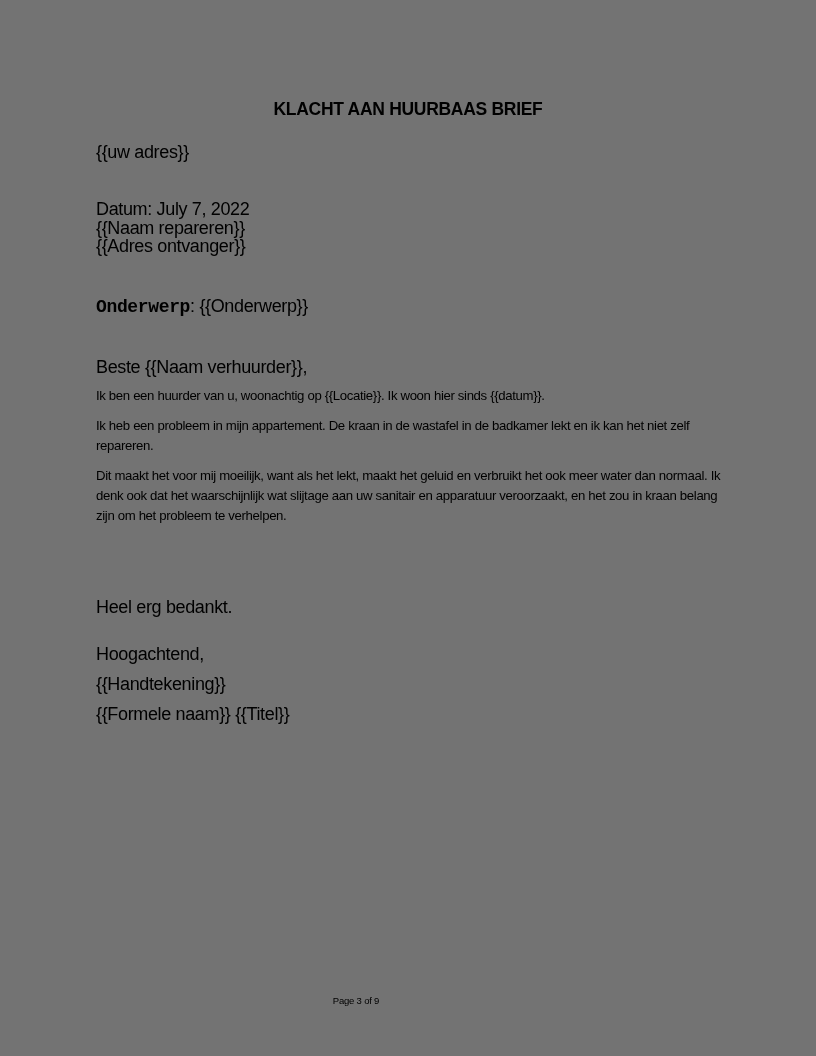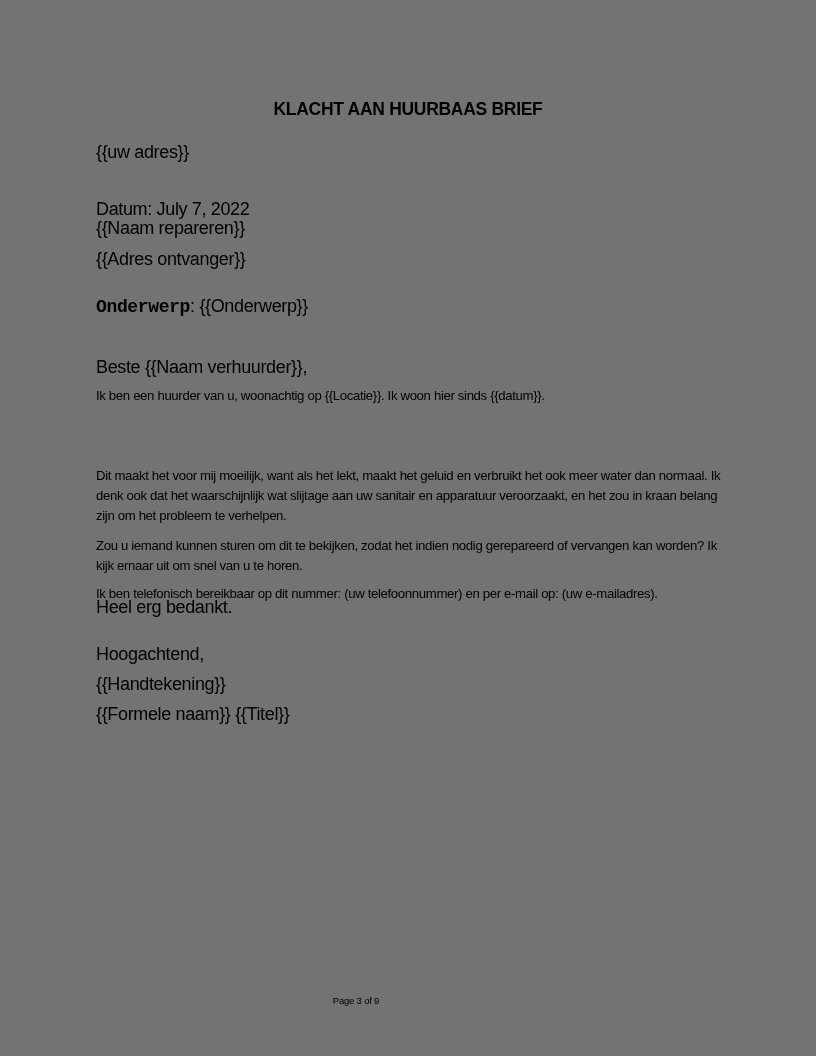--- a/index.html
+++ b/index.html
@@ -68,36 +68,35 @@
 
 <div class="page">
 
   <div class="title">KLACHT AAN HUURBAAS BRIEF</div>
 
   <div class="line" style="top:143px;">{{uw adres}}</div>
 
   <div class="line" style="top:181px;margin-top:19px;">Datum: July 7, 2022</div>
 
   <div class="line" style="top:219px;">{{Naam repareren}}</div>
-  <div class="line" style="top:250px;">{{Adres ontvanger}}</div>
+  <div class="line" style="top:237px;">{{Adres ontvanger}}</div>
 
   <div class="line" style="top:297px;">
     <span class="bold">Onderwerp</span><span>: {{Onderwerp}}</span>
   </div>
 
   <div class="line" style="top:358px;">Beste {{Naam verhuurder}},</div>
 
   <div class="para" style="top:386px;">Ik ben een huurder van u, woonachtig op {{Locatie}}. Ik woon hier sinds {{datum}}.</div>
 
+  <div class="para" style="top:416px;">Ik heb een probleem in mijn appartement. De kraan in de wastafel in de badkamer lekt en ik kan het niet zelf repareren.</div>
 
   <div class="para" style="top:466px;">Dit maakt het voor mij moeilijk, want als het lekt, maakt het geluid en verbruikt het ook meer water dan normaal. Ik denk ook dat het waarschijnlijk wat slijtage aan uw sanitair en apparatuur veroorzaakt, en het zou in kraan belang zijn om het probleem te verhelpen.</div>
 
-  <div class="para" style="top:536px;">Zou u iemand kunnen sturen om dit te bekijken, zodat het indien nodig gerepareerd of vervangen kan worden? Ik kijk ernaar uit om snel van u te horen.</div>
 
-  <div class="para" style="top:584px; width:660px;">Ik ben telefonisch bereikbaar op dit nummer: (uw telefoonnummer) en per e-mail op: (uw e-mailadres).</div>
 
   <div class="line" style="top:598px;">Heel erg bedankt.</div>
 
   <div class="line" style="top:645px;">Hoogachtend,</div>
 
   <div class="line" style="top:675px;">{{Handtekening}}</div>
 
   <div class="line" style="top:705px;">{{Formele naam}} {{Titel}}</div>
 
   <div class="footer">Page 3 of 9</div>

